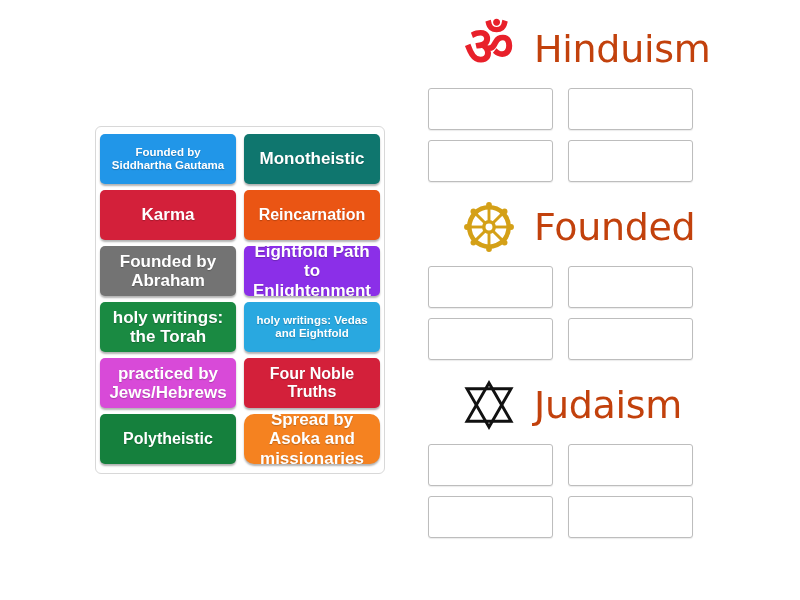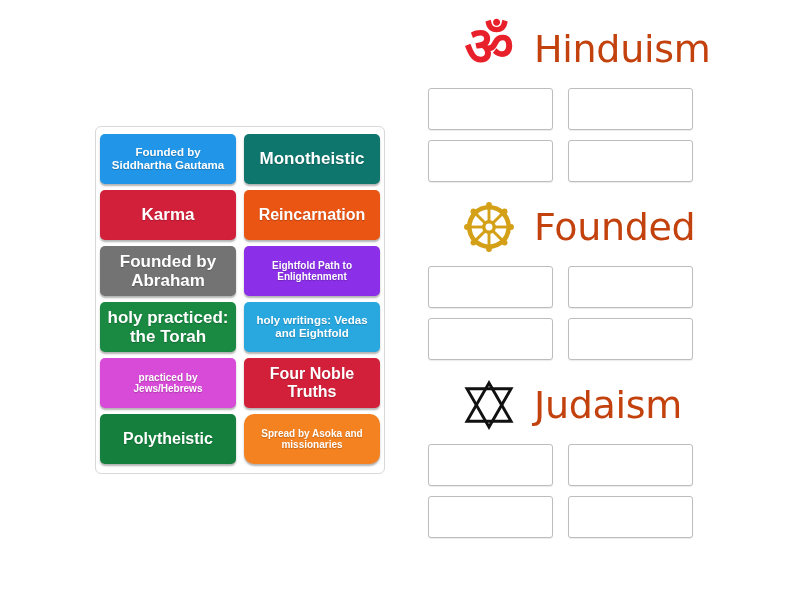--- a/index.html
+++ b/index.html
@@ -47,21 +47,21 @@
     padding: 2px 4px;
     box-sizing: border-box;
     box-shadow: 0 2px 2px rgba(0,0,0,0.30);
     text-shadow: 0 1px 1px rgba(0,0,0,0.22);
     cursor: move;
     user-select: none;
     overflow: hidden;
   }
   .tile .tile-text { display: block; width: 100%; }
   .fs-sm  { font-size: 11.5px; }
-  .fs-md  { font-size: 10px; }
+  .fs-md  { font-size: 17px; }
   .fs-lg  { font-size: 16px; }
   .fs-xl  { font-size: 17px; }
 
   
   #categories {
     position: absolute;
     left: 424px;
     top: 10px;
     width: 300px;
   }
@@ -133,21 +133,21 @@
       <div class="tile fs-lg" style="background: rgb(234, 85, 20);">
         <span class="tile-text">Reincarnation</span>
       </div>
       <div class="tile fs-xl" style="background: #737373;">
         <span class="tile-text">Founded by Abraham</span>
       </div>
       <div class="tile fs-md" style="background: rgb(139, 47, 232);">
         <span class="tile-text">Eightfold Path to Enlightenment</span>
       </div>
       <div class="tile fs-xl" style="background: rgb(26, 138, 66);">
-        <span class="tile-text">holy practiced: the Torah</span>
+        <span class="tile-text">holy writings: the Torah</span>
       </div>
       <div class="tile fs-sm" style="background: rgb(41, 168, 224);">
         <span class="tile-text">holy writings: Vedas and Eightfold</span>
       </div>
       <div class="tile fs-md" style="background: rgb(216, 74, 216);">
         <span class="tile-text">practiced by Jews/Hebrews</span>
       </div>
       <div class="tile fs-lg" style="background: rgb(211, 32, 58);">
         <span class="tile-text">Four Noble Truths</span>
       </div>

